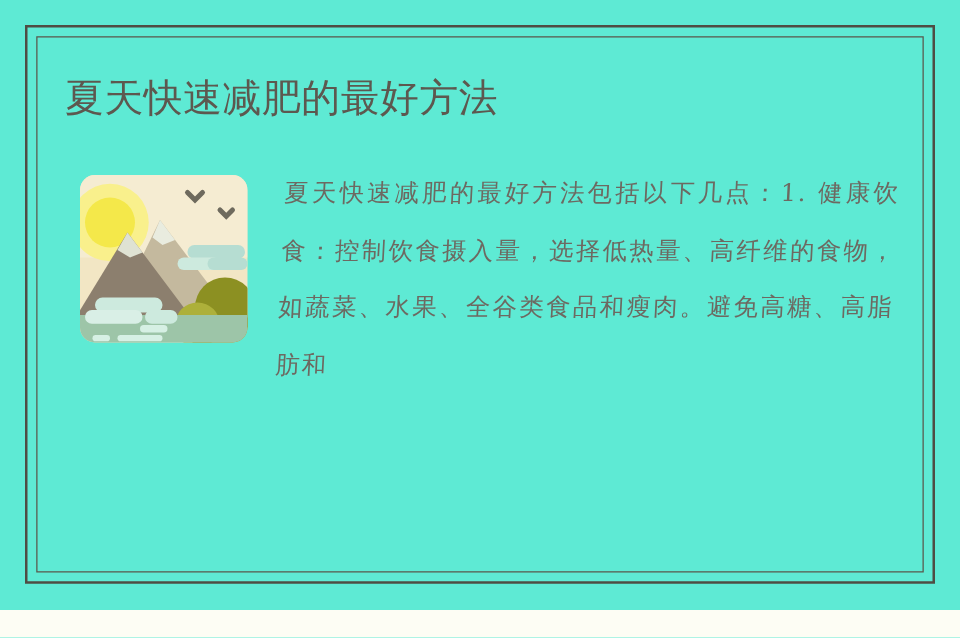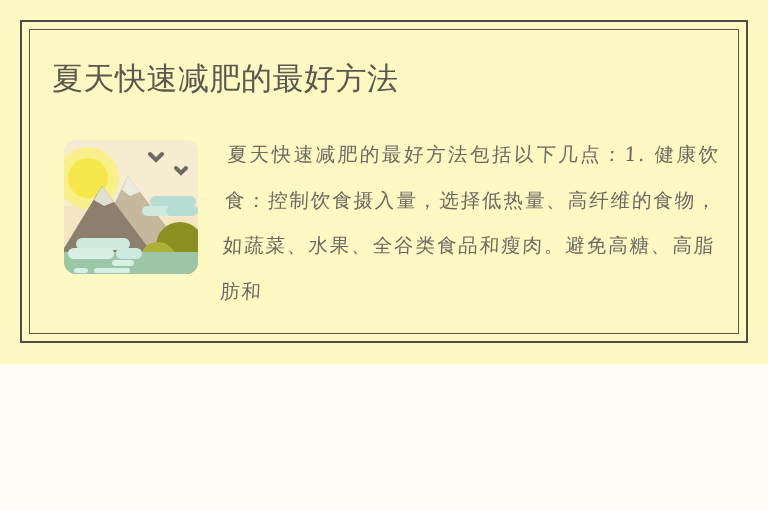--- a/index.html
+++ b/index.html
@@ -11,22 +11,22 @@
   }
 
   body {
     background: #fdfdf4;
     font-family: "Liberation Sans", "DejaVu Sans", sans-serif;
   }
 
   .page {
     position: relative;
     width: 768px;
-    height: 364px;
-    background: #fef9c3;
+    height: 488px;
+    background: #5eead4;
   }
 
   
   .frame-outer {
     position: absolute;
     left: 20px;
     top: 20px;
     right: 20px;
     bottom: 21px;
     border: 2px solid #4f4d43;

